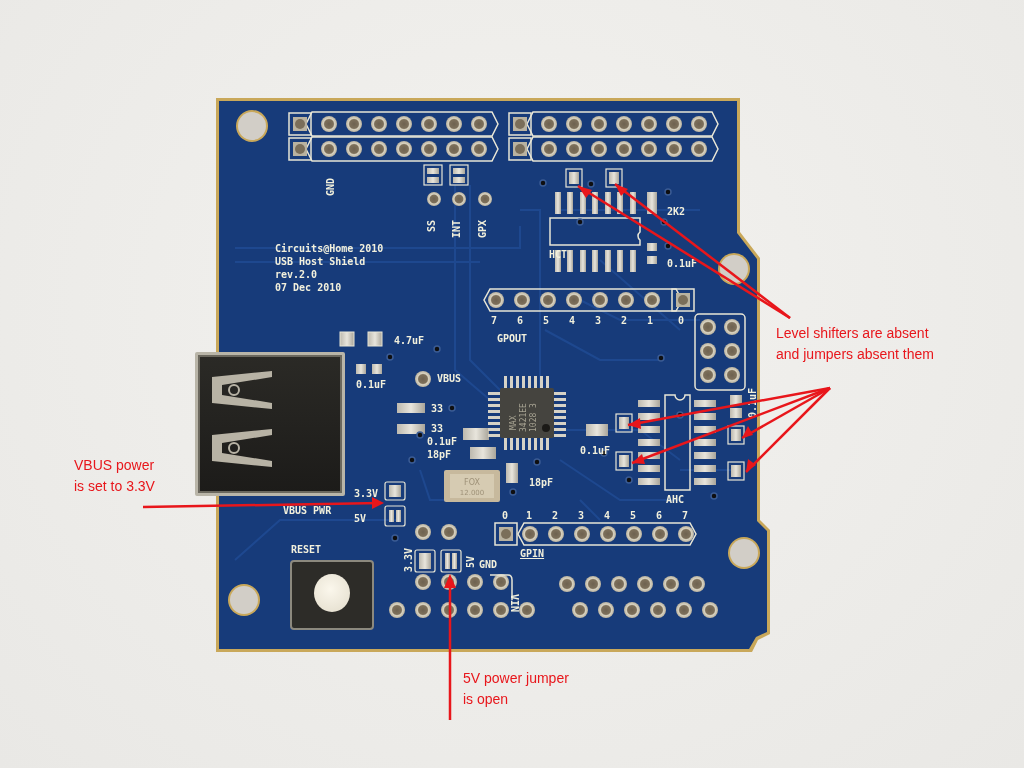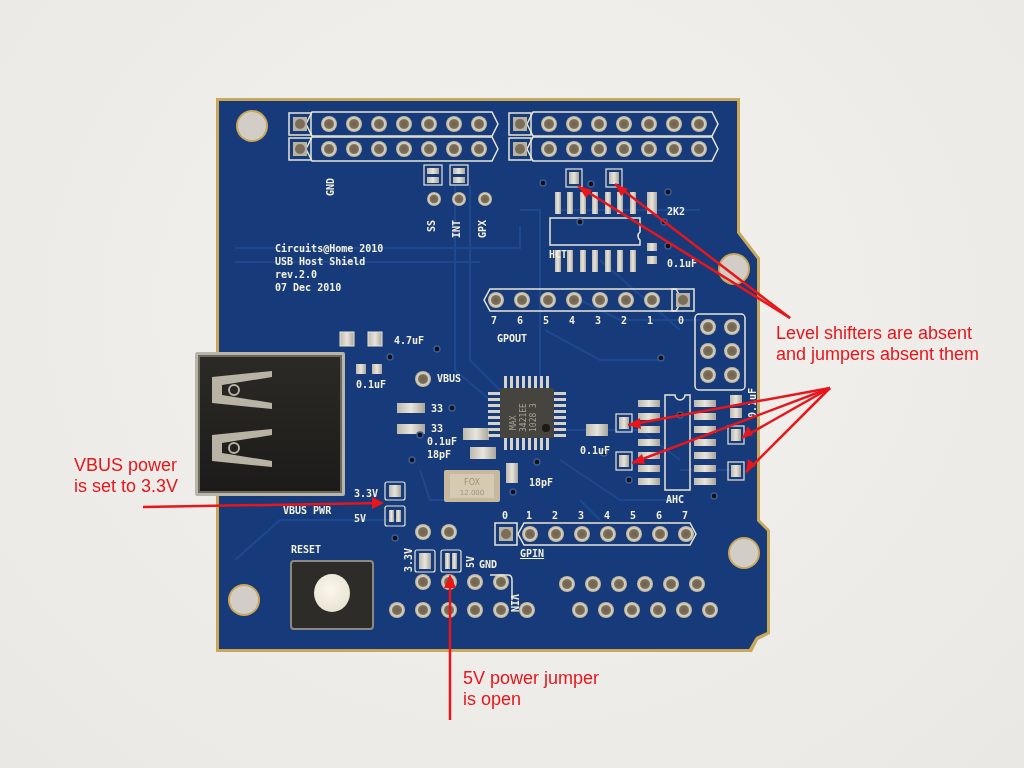--- a/index.html
+++ b/index.html
@@ -1,21 +1,21 @@
 <!DOCTYPE html>
 <html><head>
 <meta charset="utf-8">
 <style>
   html,body{margin:0;padding:0;}
   body{width:1024px;height:768px;background:#efeeec;position:relative;overflow:hidden;font-family:"DejaVu Sans Mono",monospace;}
   .stage{position:absolute;left:0;top:0;width:1024px;height:768px;background:radial-gradient(ellipse at 50% 40%,#f3f2ef 0%,#e9e8e5 100%);}
   .pcb{position:absolute;left:0;top:0;width:1024px;height:768px;}
   .silk{position:absolute;color:#f2f0dc;font-family:"DejaVu Sans Mono",monospace;font-weight:bold;font-size:10px;line-height:1;white-space:nowrap;}
   .silk.vert{transform-origin:left top;transform:rotate(-90deg);}
-  .annot{position:absolute;color:#e8161b;font-family:"Liberation Sans",sans-serif;font-size:18px;line-height:21px;white-space:nowrap;}
+  .annot{position:absolute;color:#e8161b;font-family:"Liberation Sans",sans-serif;font-size:14px;line-height:21px;white-space:nowrap;}
   .overlay{position:absolute;left:0;top:0;width:1024px;height:768px;pointer-events:none;}
   .usb{position:absolute;left:195px;top:352px;width:144px;height:138px;background:linear-gradient(180deg,#2b2a26,#1c1b19);border:3px solid #b9b5a8;border-radius:2px;box-shadow:inset 0 0 0 2px #6b685e;}
   .reset{position:absolute;left:290px;top:560px;width:80px;height:66px;background:#2d2c28;border:2px solid #8c897e;border-radius:4px;}
   .reset .cap{position:absolute;left:22px;top:12px;width:36px;height:38px;border-radius:50%;background:radial-gradient(circle at 45% 40%,#fbf7ec,#e2dccb);}
 </style>
 </head>
 <body>
 
 <div class="stage"></div>
 

